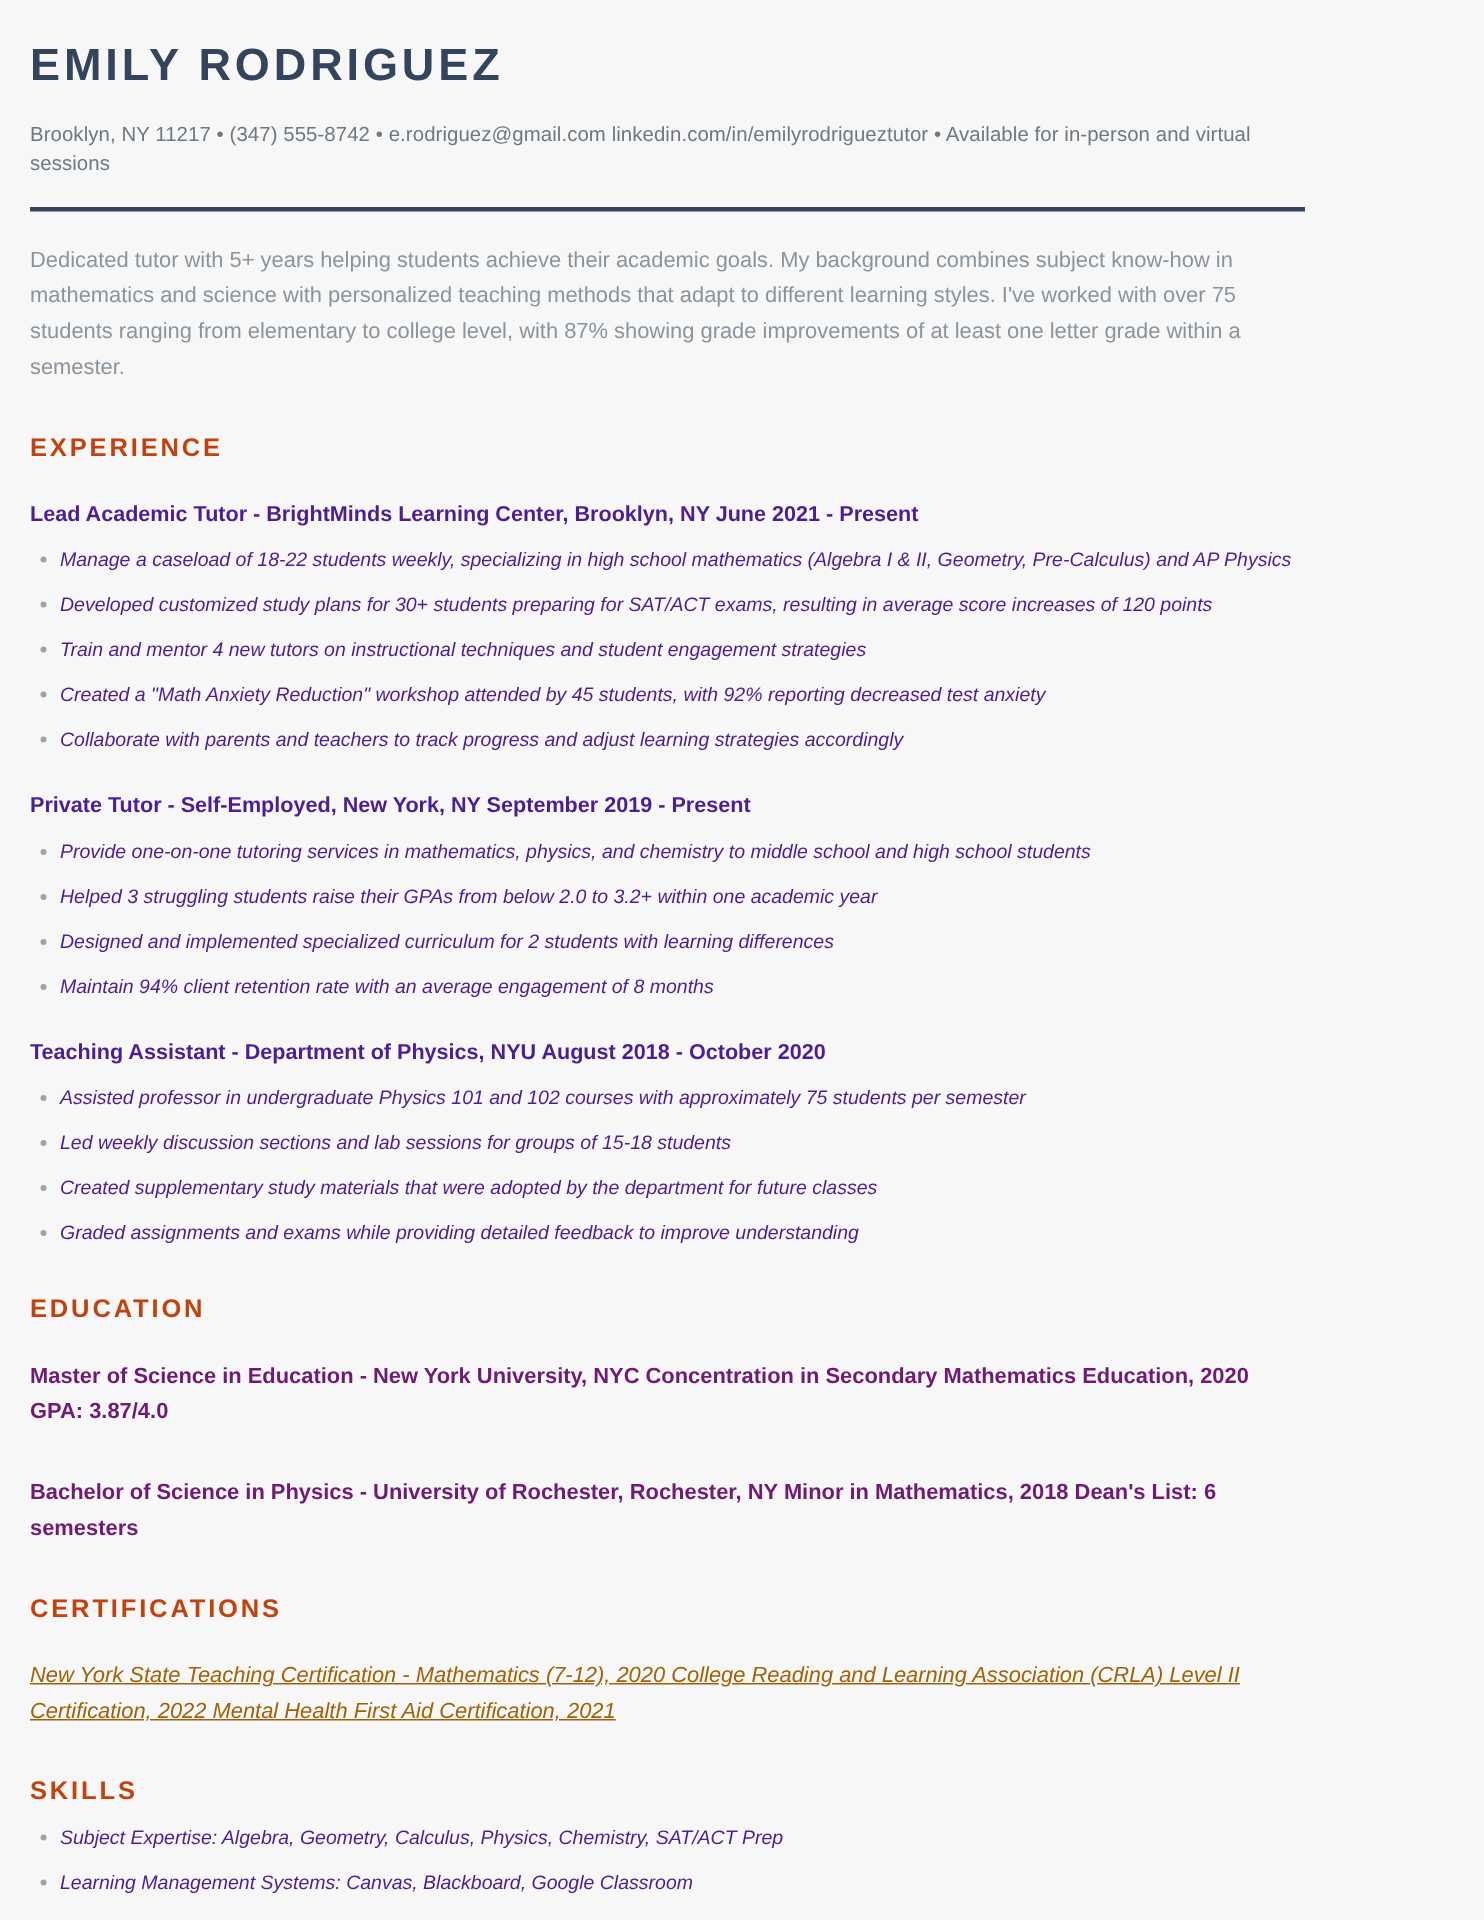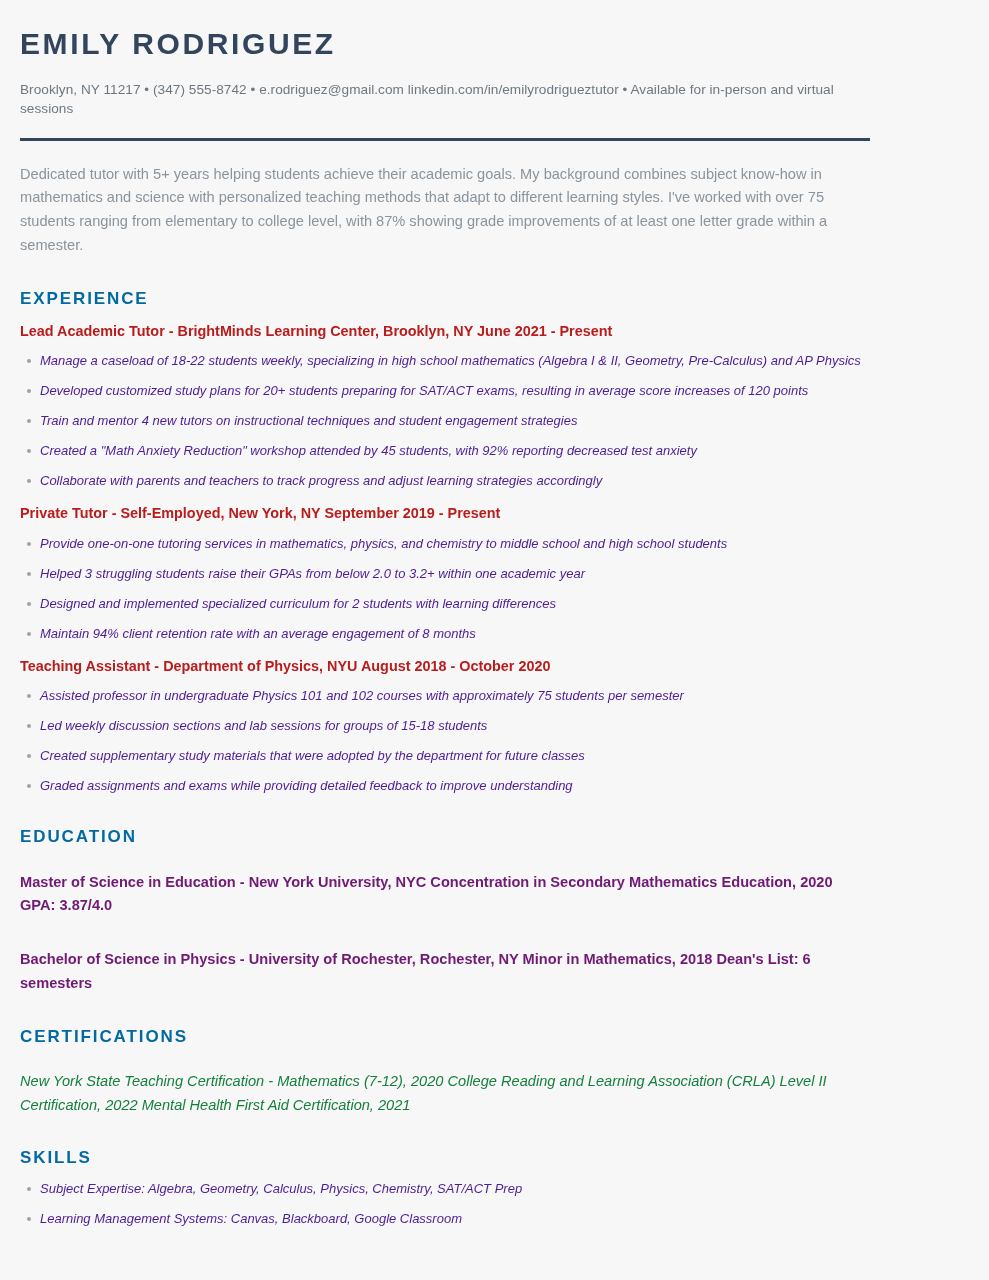--- a/index.html
+++ b/index.html
@@ -49,31 +49,31 @@
     color: #8a949d;
     margin: 22px 0 0 0;
     max-width: 905px;
   }
 
   
   .section-heading {
     font-size: 17px;
     font-weight: bold;
     letter-spacing: 1.9px;
-    color: #0369a1;
+    color: #c2410c;
     margin: 31px 0 0 0;
     line-height: 1.2;
   }
 
   
   .entry-title {
     font-size: 14.4px;
     font-weight: bold;
-    color: #b91c1c;
-    margin: 12px 0 0 0;
+    color: #4c1d95;
+    margin: 24px 0 0 0;
     line-height: 1.4;
   }
   ul.bullets {
     list-style: none;
     margin: 9px 0 0 0;
     padding: 0;
   }
   ul.bullets li {
     position: relative;
     font-size: 13px;
@@ -103,24 +103,25 @@
     line-height: 1.63;
     margin: 23px 0 0 0;
     max-width: 950px;
   }
   .edu-entry.tight { margin-top: 30px; }
 
   
   .cert-text {
     font-size: 14.6px;
     font-style: italic;
-    color: #15803d;
+    color: #a16207;
     line-height: 1.62;
     margin: 23px 0 1px 0;
     max-width: 920px;
+    text-decoration: underline;
   }
 
   
   .skills-list { margin-top: 22px; }
 </style>
 </head>
 <body>
 
 <div class="page">
 
@@ -131,21 +132,21 @@
   <hr class="rule">
 
   <p class="summary">Dedicated tutor with 5+ years helping students achieve their academic goals. My background combines subject know-how in mathematics and science with personalized teaching methods that adapt to different learning styles. I've worked with over 75 students ranging from elementary to college level, with 87% showing grade improvements of at least one letter grade within a semester.</p>
 
   <h2 class="section-heading">EXPERIENCE</h2>
 
   <div>
     <div class="entry-title">Lead Academic Tutor - BrightMinds Learning Center, Brooklyn, NY June 2021 - Present</div>
     <ul class="bullets">
       <li>Manage a caseload of 18-22 students weekly, specializing in high school mathematics (Algebra I &amp; II, Geometry, Pre-Calculus) and AP Physics</li>
-      <li>Developed customized study plans for 20+ students preparing for SAT/ACT exams, resulting in average score increases of 120 points</li>
+      <li>Developed customized study plans for 30+ students preparing for SAT/ACT exams, resulting in average score increases of 120 points</li>
       <li>Train and mentor 4 new tutors on instructional techniques and student engagement strategies</li>
       <li>Created a "Math Anxiety Reduction" workshop attended by 45 students, with 92% reporting decreased test anxiety</li>
       <li>Collaborate with parents and teachers to track progress and adjust learning strategies accordingly</li>
     </ul>
   </div>
 
   <div>
     <div class="entry-title">Private Tutor - Self-Employed, New York, NY September 2019 - Present</div>
     <ul class="bullets">
       <li>Provide one-on-one tutoring services in mathematics, physics, and chemistry to middle school and high school students</li>

